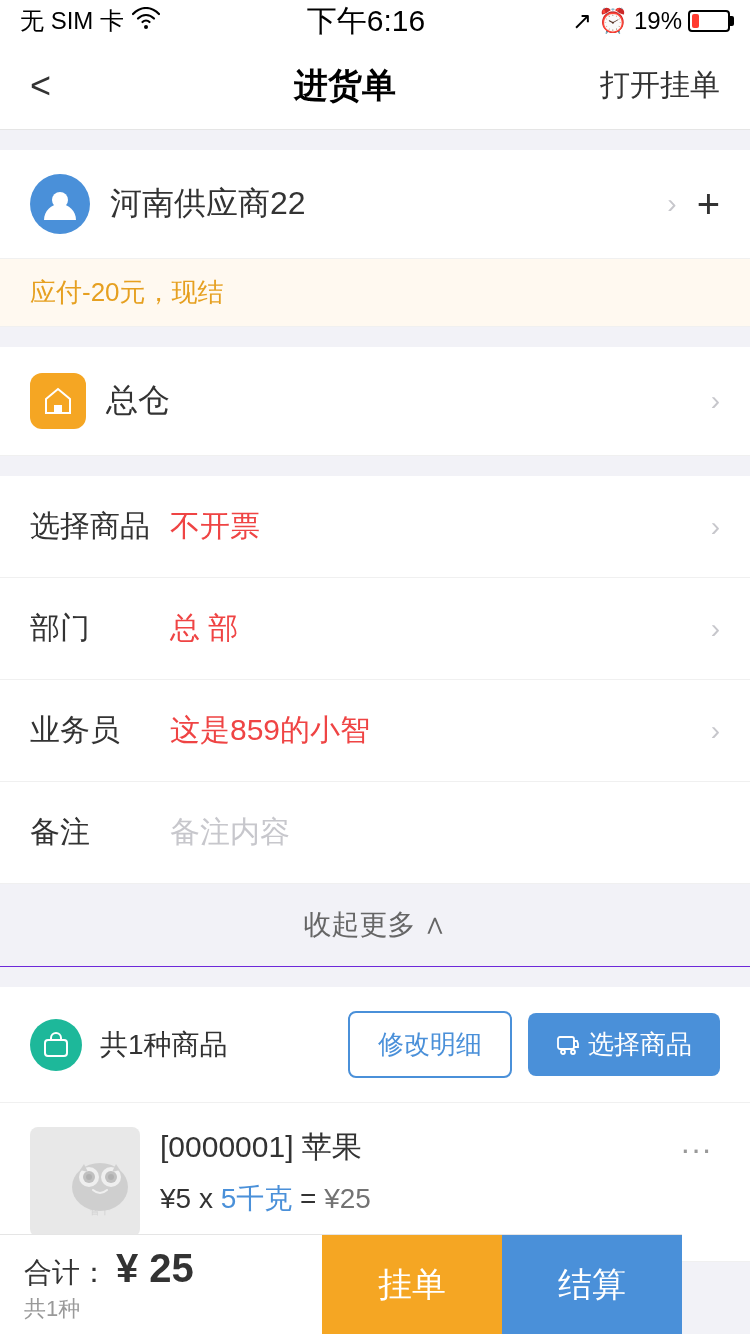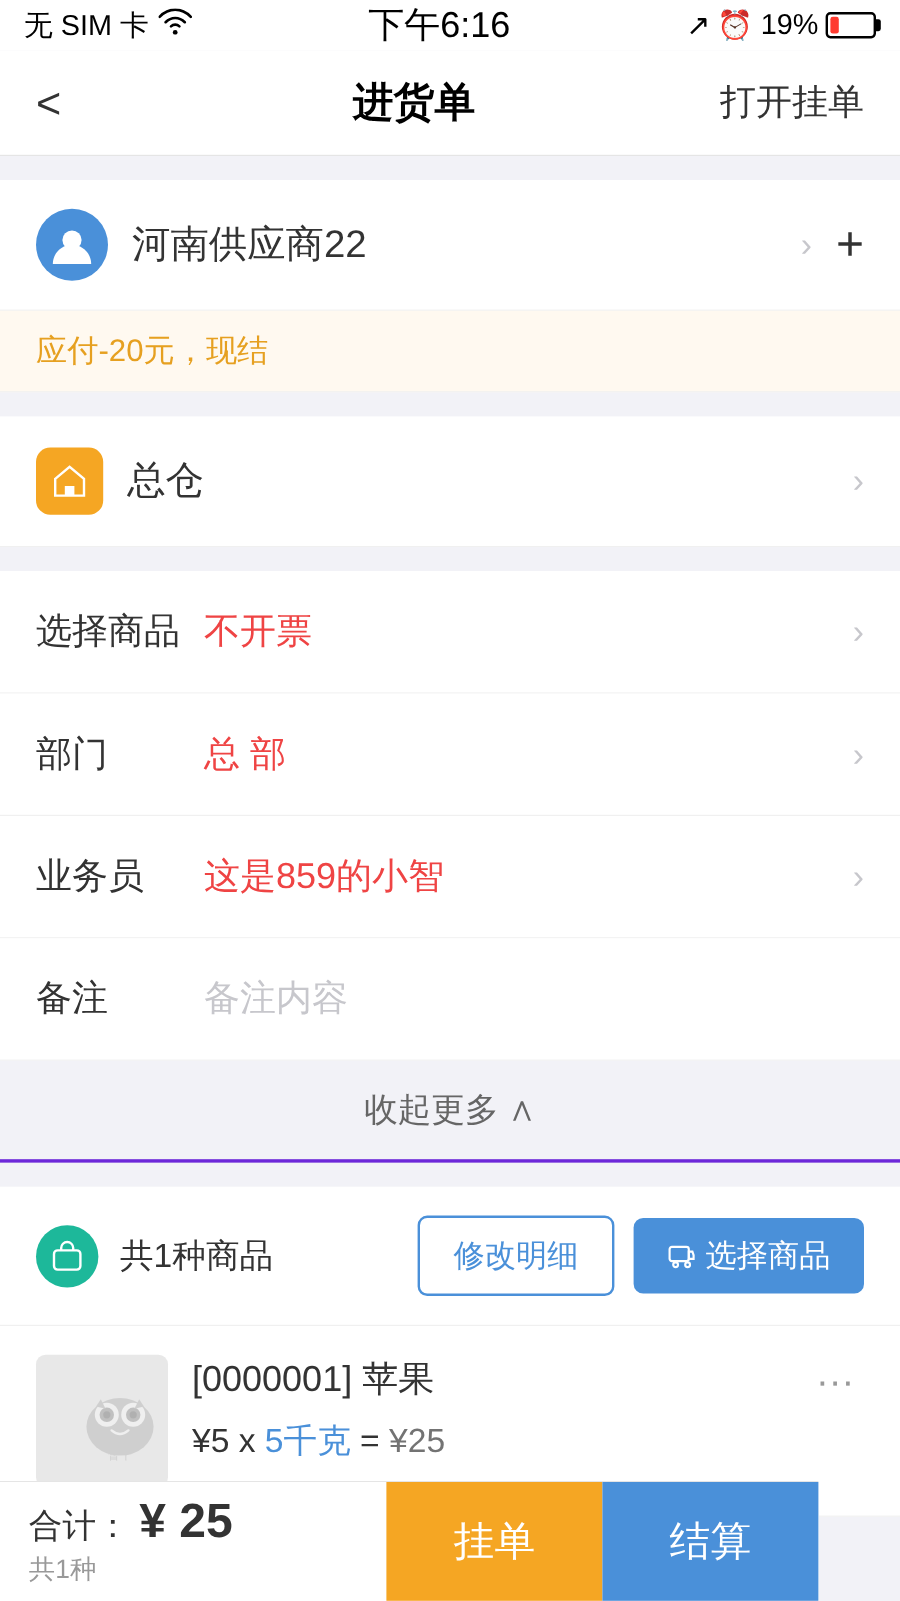--- a/index.html
+++ b/index.html
@@ -185,21 +185,21 @@
     }
 
     
     .collapse-row {
       background: #f2f2f7;
       padding: 22px 30px;
       text-align: center;
       font-size: 28px;
       color: #666;
       cursor: pointer;
-      border-bottom: 3px solid #6d28d9;
+      border-bottom: 1px solid #6d28d9;
     }
 
     
     .products-section {
       background: #fff;
       margin-top: 0;
     }
     .products-header {
       display: flex;
       align-items: center;

